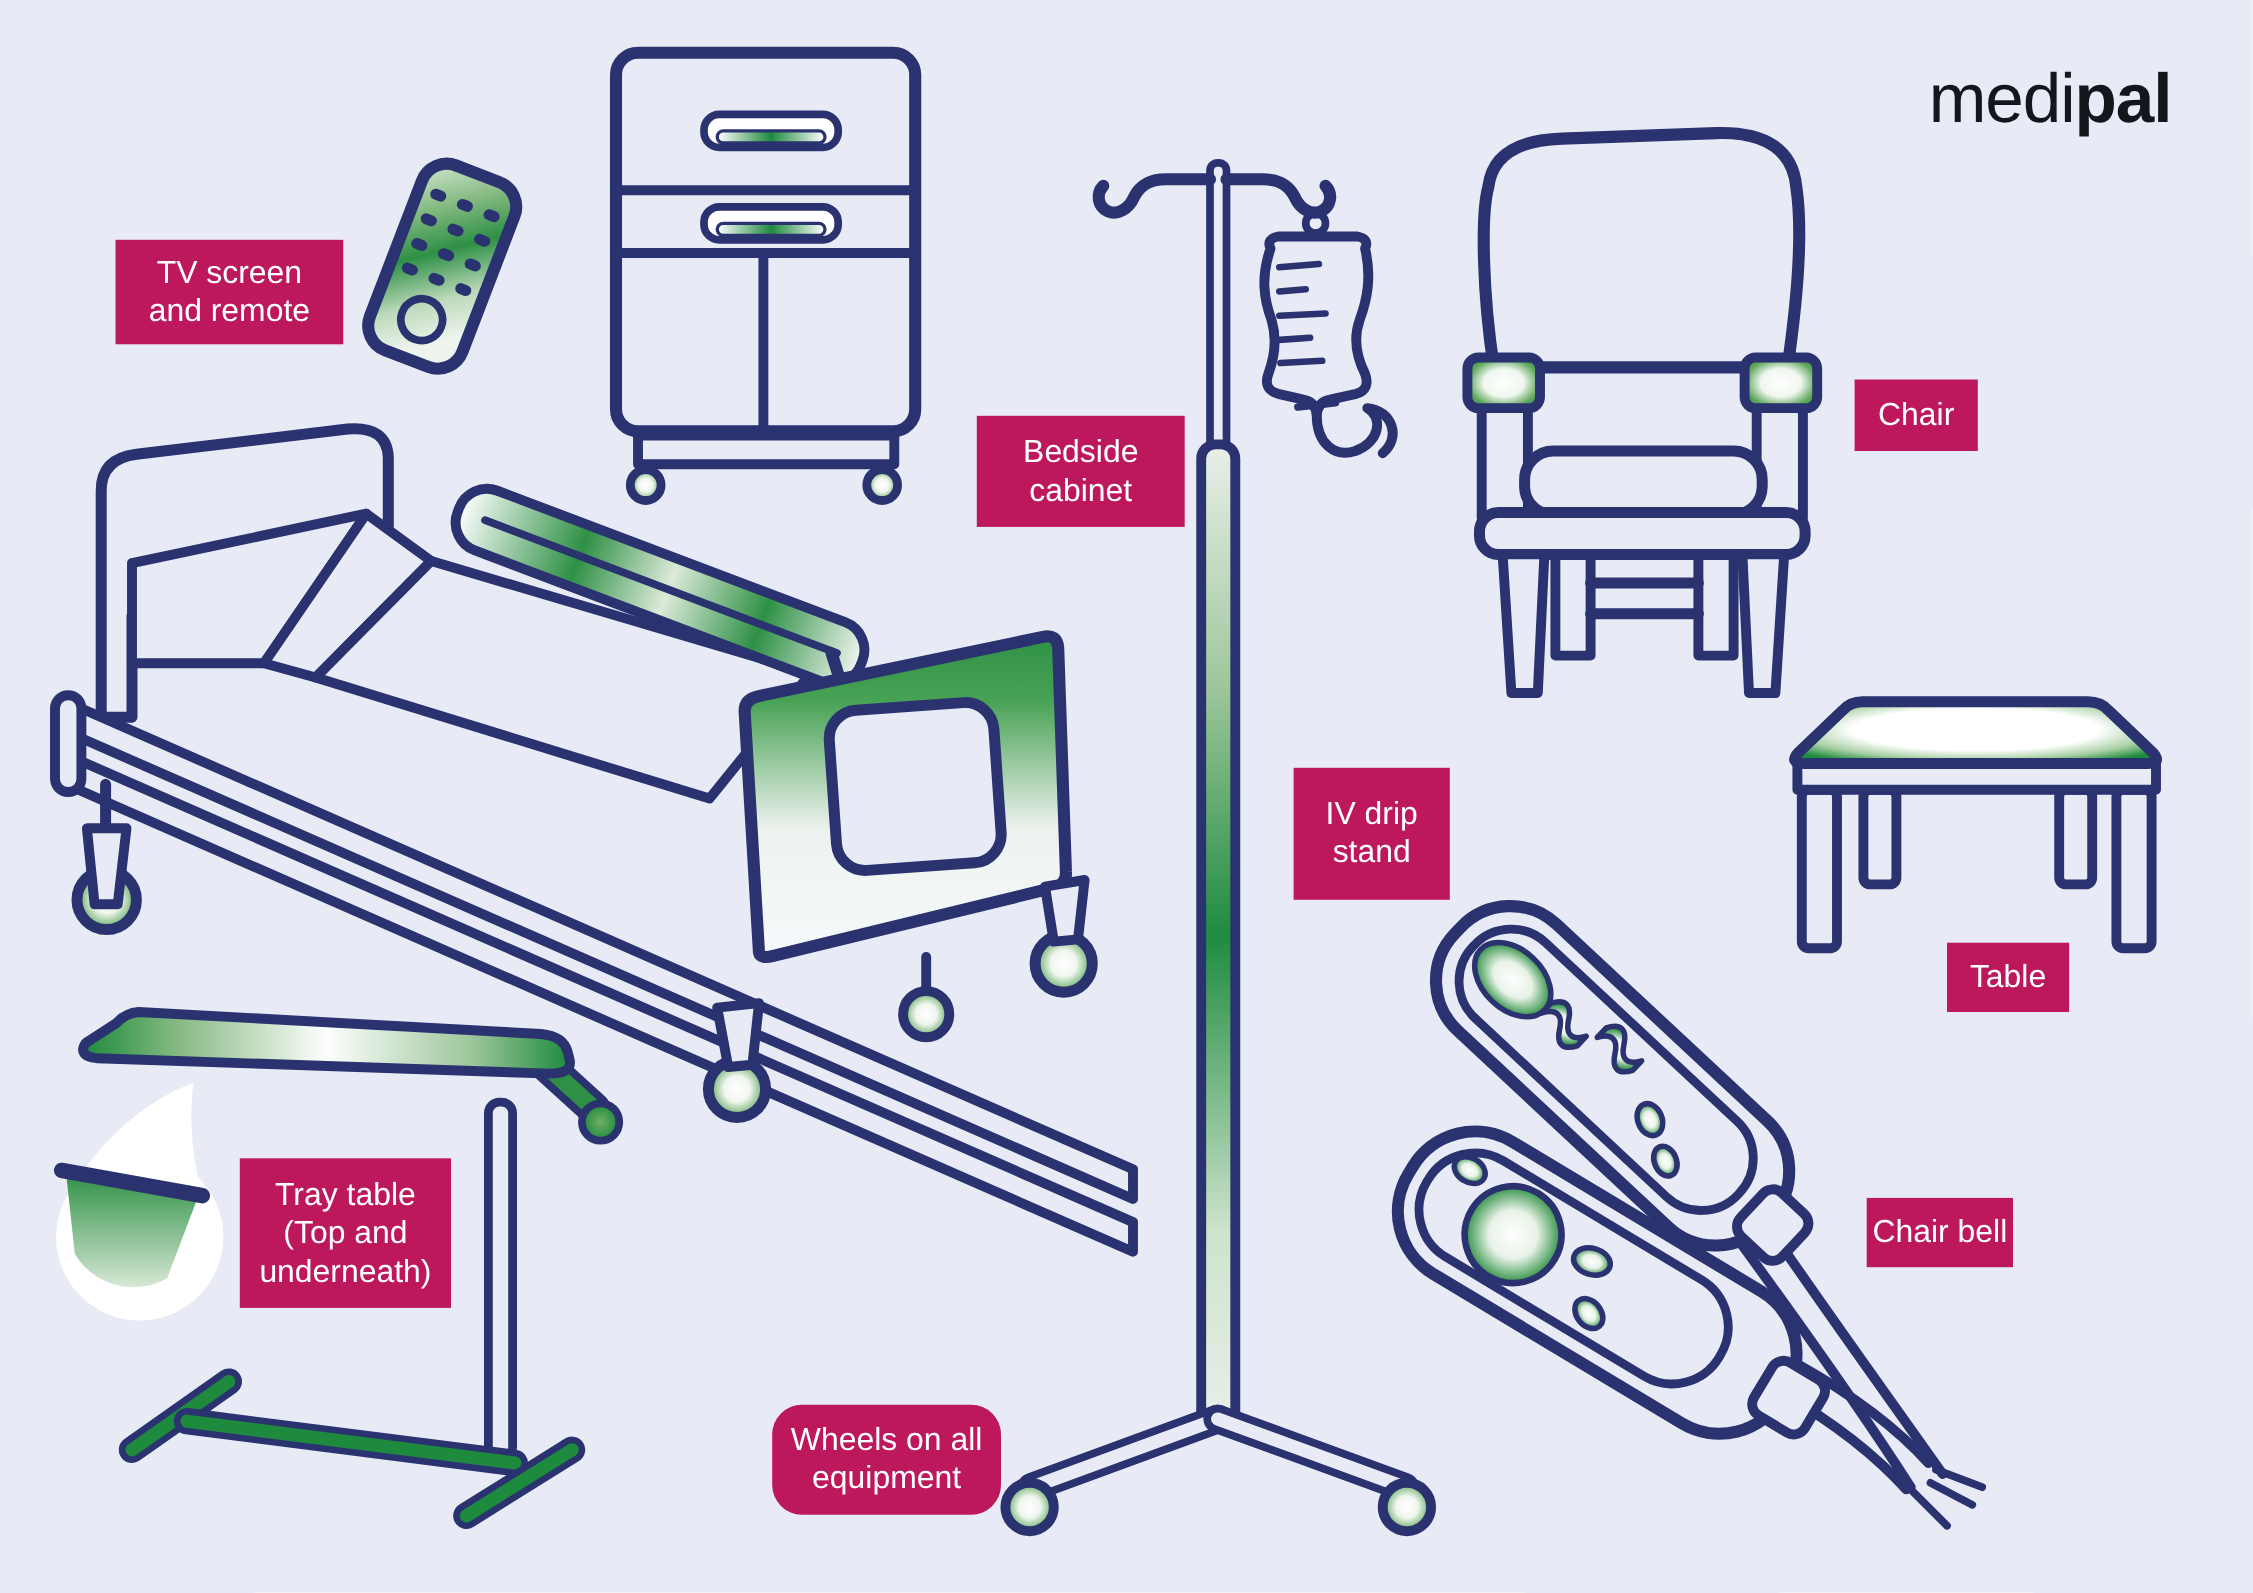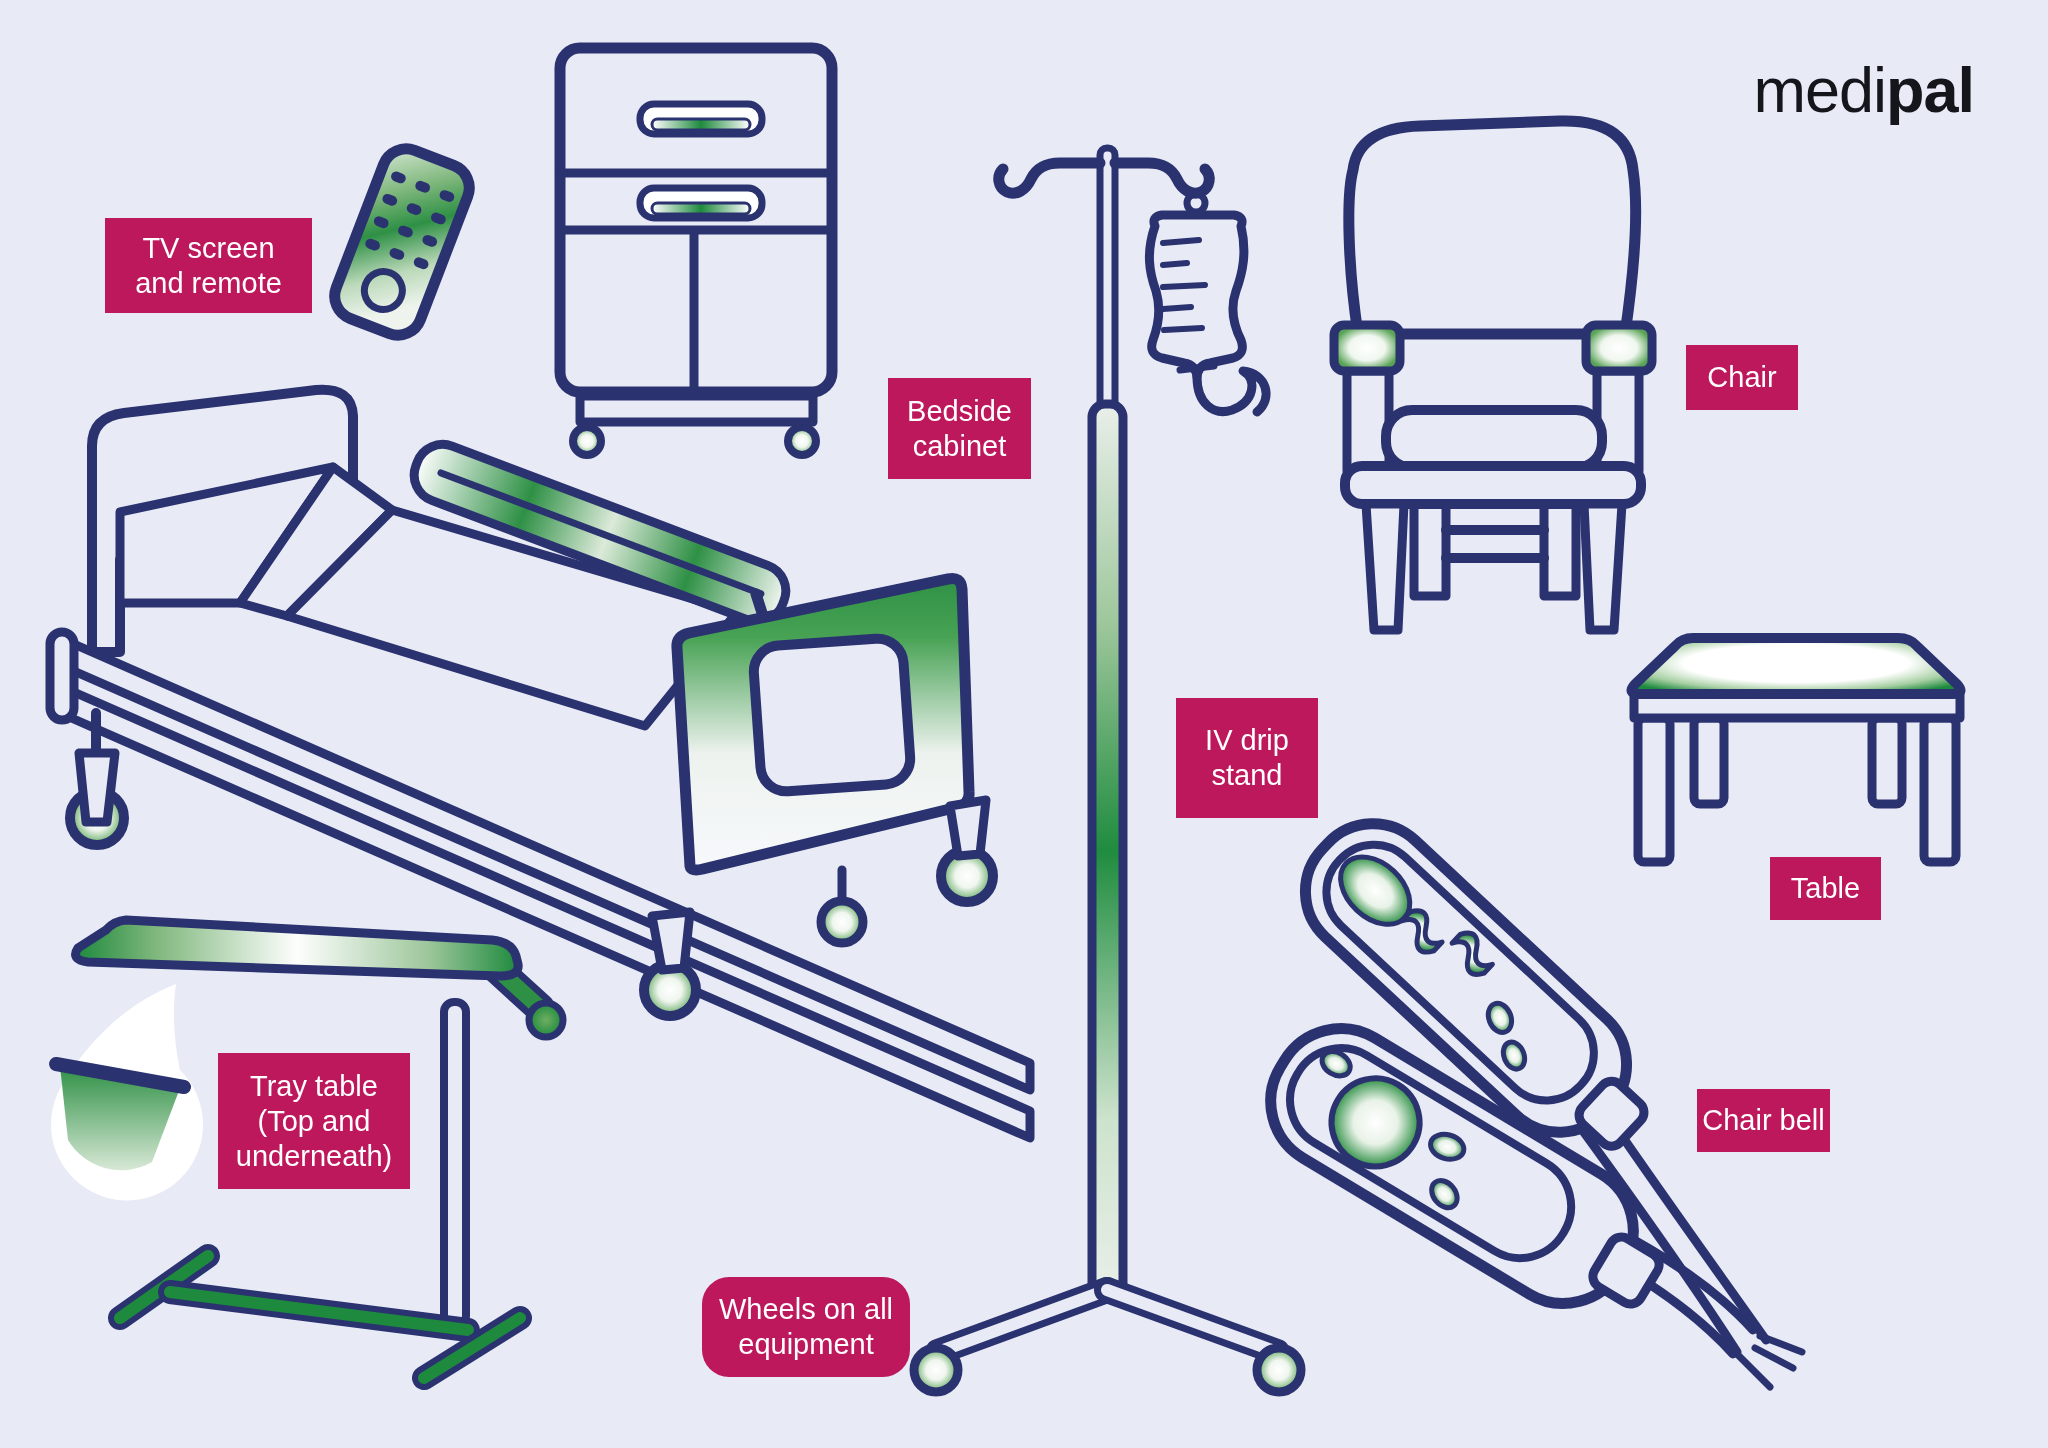--- a/index.html
+++ b/index.html
@@ -8,21 +8,21 @@
   .art{position:absolute;left:0;top:0;}
   .label{
     position:absolute;
     background:#be185d;
     color:#ffffff;
     font:400 29px/35px "Liberation Sans",sans-serif;
     display:flex;align-items:center;justify-content:center;
     text-align:center;white-space:pre-line;
   }
   #lb-tv{left:105px;top:218px;width:207px;height:95px;}
-  #lb-bedside{left:888px;top:378px;width:143px;height:101px;}
+  #lb-bedside{left:888px;top:378px;width:189px;height:101px;}
   #lb-chair{left:1686px;top:345px;width:112px;height:65px;}
   #lb-iv{left:1176px;top:698px;width:142px;height:120px;}
   #lb-table{left:1744px;top:857px;width:111px;height:63px;margin-left:26px;}
   #lb-tray{left:218px;top:1053px;width:192px;height:136px;}
   #lb-bedrails{left:815px;top:1008px;width:188px;height:100px;}
   #lb-wheels{left:702px;top:1277px;width:208px;height:100px;border-radius:27px;}
   #lb-callbell{left:1697px;top:1089px;width:133px;height:63px;}
   .logo{
     position:absolute;left:1704px;top:55px;width:270px;
     font-size:63px;line-height:70px;color:#14161c;letter-spacing:-1px;

